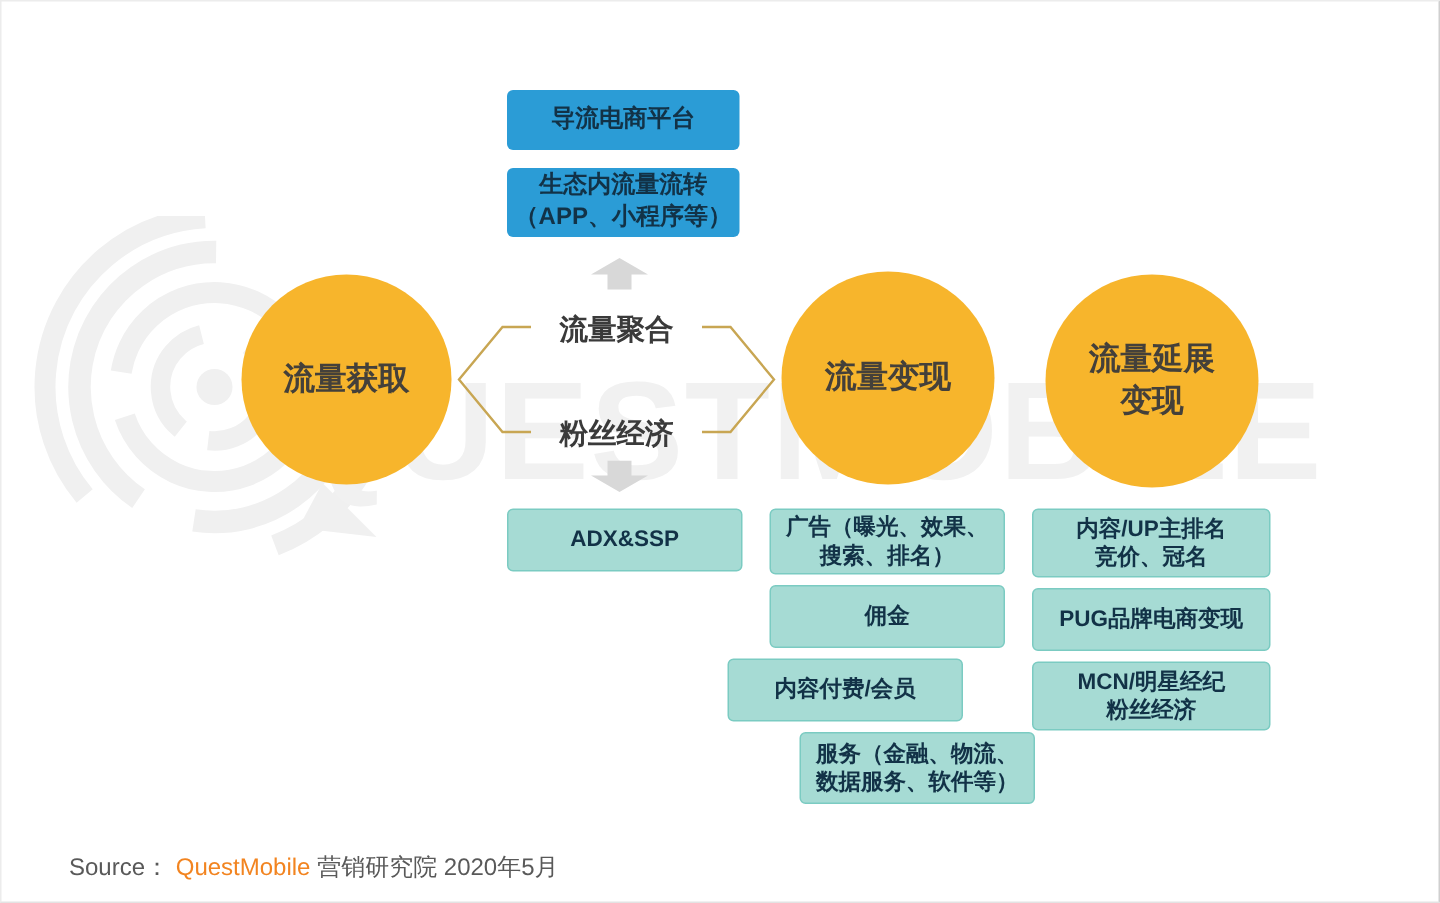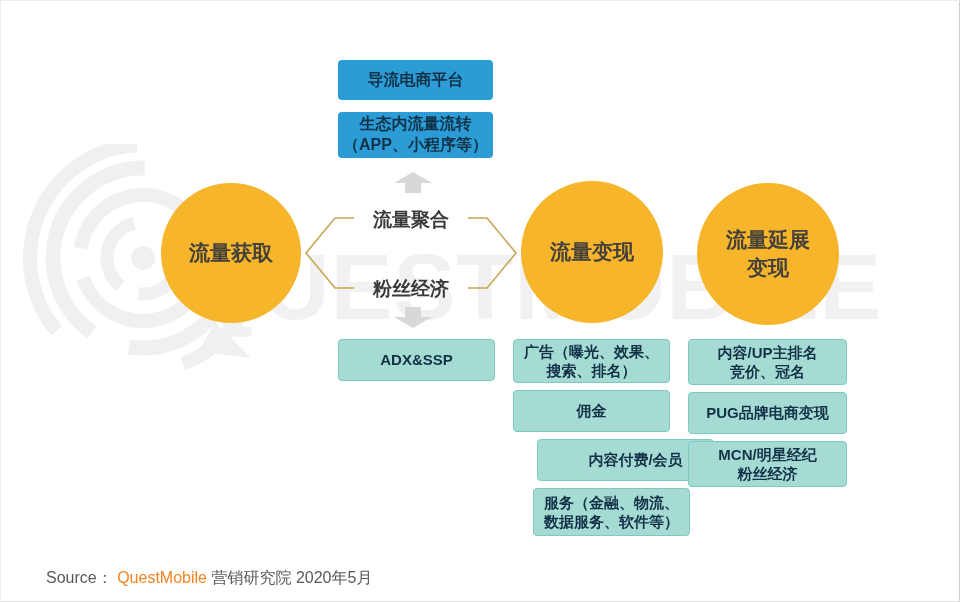--- a/index.html
+++ b/index.html
@@ -27,21 +27,21 @@
     text-align:center;border-radius:4px;white-space:pre-line;
     font-size:15px;font-weight:600;line-height:1.3;color:#123247;
   }
   .blue{background:#2b9cd6;font-size:16px;}
   .teal{background:#a6dbd4;border:1px solid #7bcbc2;}
   .b1{left:337px;top:59px;width:155px;height:40px;}
   .b2{left:337px;top:111px;width:155px;height:46px;}
   .adx{left:337px;top:338px;width:155px;height:40px;}
   .m1{left:512px;top:338px;width:155px;height:42px;}
   .m2{left:512px;top:389px;width:155px;height:40px;}
-  .m3{left:536px;top:438px;width:155px;height:40px;padding-left:20px;}
+  .m3{left:484px;top:438px;width:155px;height:40px;}
   .m4{left:532px;top:487px;width:155px;height:46px;}
   .r1{left:687px;top:338px;width:157px;height:44px;}
   .r2{left:687px;top:391px;width:157px;height:40px;}
   .r3{left:687px;top:440px;width:157px;height:44px;}
   
   .circle{
     position:absolute;z-index:2;border-radius:50%;background:#f7b52c;
     display:flex;align-items:center;justify-content:center;text-align:center;
     color:#44403a;font-size:21px;font-weight:600;white-space:pre-line;line-height:1.35;
   }

